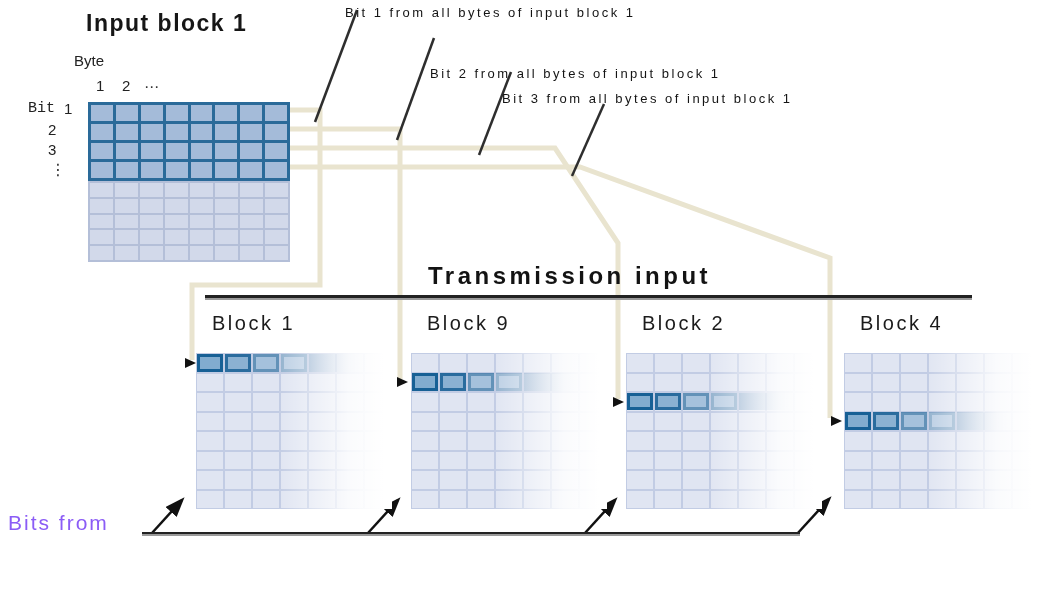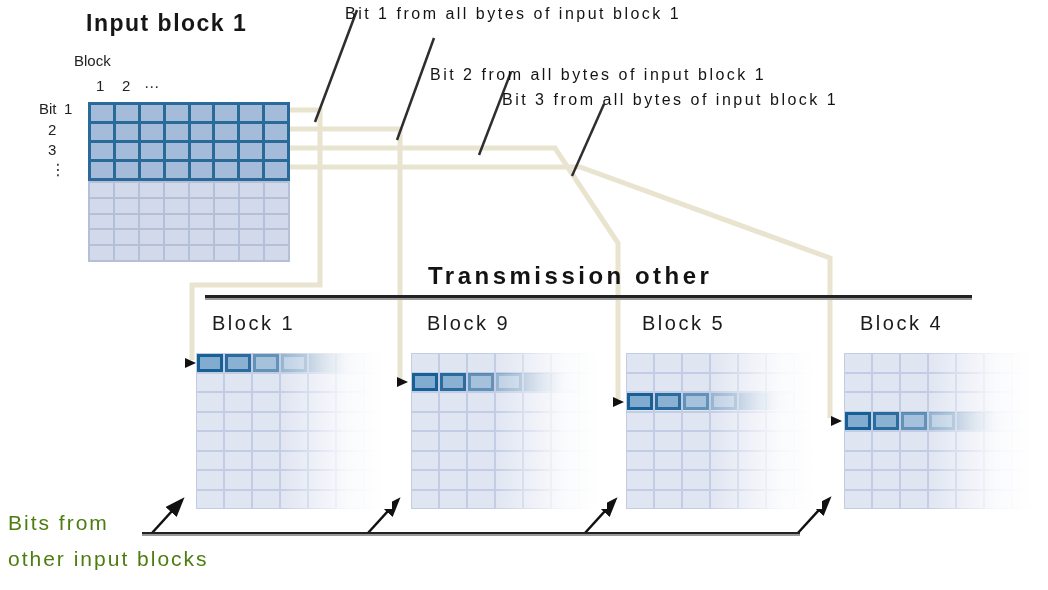--- a/index.html
+++ b/index.html
@@ -5,24 +5,24 @@
   html,body{margin:0;padding:0;background:#fff;}
   #stage{
     position:relative;width:1048px;height:590px;overflow:hidden;background:#fff;
     font-family:"Liberation Sans",sans-serif;color:#111;
   }
   .abs{position:absolute;}
   .title{font-weight:bold;font-size:23px;letter-spacing:1.5px;color:#161616;}
   .small-label{font-size:15px;color:#222;}
   .num{font-size:15px;color:#222;}
   .dots{font-family:"DejaVu Sans",sans-serif;color:#333;}
-  .callout{font-size:16px;letter-spacing:2.5px;color:#141414;white-space:nowrap;}
+  .callout{font-size:13px;letter-spacing:2.5px;color:#141414;white-space:nowrap;}
   .trans-title{font-weight:bold;font-size:24px;letter-spacing:3.5px;color:#131313;white-space:nowrap;}
   .block-label{font-size:20px;letter-spacing:2.5px;color:#1b1b1b;white-space:nowrap;}
-  .footnote{font-size:21px;letter-spacing:2px;color:#4d7c0f;white-space:nowrap;}
+  .footnote{font-size:21px;letter-spacing:2px;color:#8b5cf6;white-space:nowrap;}
   .rule{background:#222;border-bottom:2px solid #9a9a9a;}
   
   #input-grid{left:88px;top:102px;width:202px;}
   .igrid{display:grid;box-sizing:border-box;width:202px;}
   #input-grid-dark{grid-template-columns:repeat(8,1fr);gap:3px;padding:3px;background:#2a6a99;height:79px;}
   #input-grid-dark .cell{background:#a4bbd9;}
   #input-grid-light{grid-template-columns:repeat(8,1fr);gap:2px;padding:2px;background:#b4bfd8;height:81px;}
   #input-grid-light .cell{background:#d2d9ea;}
   
   .tblock{position:absolute;top:353px;width:196px;height:156px;}
@@ -77,25 +77,25 @@
 
     <g stroke="#111" stroke-width="2.5">
       <line x1="152" y1="533" x2="182" y2="500" marker-end="url(#ah)"></line>
       <line x1="368" y1="533" x2="398" y2="500" marker-end="url(#ah)"></line>
       <line x1="585" y1="533" x2="615" y2="500" marker-end="url(#ah)"></line>
       <line x1="797" y1="534" x2="829" y2="499" marker-end="url(#ah)"></line>
     </g>
   </svg>
 
   <div class="abs title" style="left:86px;top:10px;">Input block 1</div>
-  <div class="abs small-label" style="left:74px;top:52px;">Block</div>
+  <div class="abs small-label" style="left:74px;top:52px;">Byte</div>
   <div class="abs num" style="left:96px;top:77px;">1</div>
   <div class="abs num" style="left:122px;top:77px;">2</div>
   <div class="abs dots" style="left:144px;top:78px;font-size:15px;">⋯</div>
-  <div class="abs small-label" style="left:39px;top:100px;">Bit</div>
+  <div class="abs small-label" style="left:28px;top:100px;font-family:Liberation Mono, monospace;">Bit</div>
   <div class="abs num" style="left:64px;top:100px;">1</div>
   <div class="abs num" style="left:48px;top:121px;">2</div>
   <div class="abs num" style="left:48px;top:141px;">3</div>
   <div class="abs dots" style="left:50px;top:160px;font-size:16px;">⋮</div>
 
   <div id="input-grid" class="abs">
     <div id="input-grid-dark" class="igrid">
         <div class="cell"></div>
         <div class="cell"></div>
         <div class="cell"></div>
@@ -170,21 +170,21 @@
         <div class="cell"></div>
         <div class="cell"></div>
         <div class="cell"></div>
       </div>
   </div>
 
   <div class="abs callout" style="left:345px;top:5px;">Bit 1 from all bytes of input block 1</div>
   <div class="abs callout" style="left:430px;top:38px;margin-top:28px;">Bit 2 from all bytes of input block 1</div>
   <div class="abs callout" style="left:502px;top:71px;margin-top:20px;">Bit 3 from all bytes of input block 1</div>
 
-  <div class="abs trans-title" style="left:428px;top:262px;">Transmission other</div>
+  <div class="abs trans-title" style="left:428px;top:262px;">Transmission input</div>
   <div class="abs rule" style="left:205px;top:295px;width:767px;height:3px;"></div>
   <div id="tblocks" class="abs" style="left:0;top:0;">
       <div class="tblock" style="left: 196px;">
         <div class="tlabel block-label">Block 1</div>
         <div class="tbase">
           <div class="cell"></div>
           <div class="cell"></div>
           <div class="cell"></div>
           <div class="cell"></div>
           <div class="cell"></div>
@@ -312,21 +312,21 @@
         <div class="hrow" style="top: 20.25px; height: 17.75px;">
           <div class="hcell" style="opacity: 1;"></div>
           <div class="hcell" style="opacity: 0.9;"></div>
           <div class="hcell" style="opacity: 0.62;"></div>
           <div class="hcell" style="opacity: 0.38;"></div>
           <div class="htail"></div>
         </div>
         <div class="tfade"></div>
       </div>
       <div class="tblock" style="left: 626px;">
-        <div class="tlabel block-label">Block 5</div>
+        <div class="tlabel block-label">Block 2</div>
         <div class="tbase">
           <div class="cell"></div>
           <div class="cell"></div>
           <div class="cell"></div>
           <div class="cell"></div>
           <div class="cell"></div>
           <div class="cell"></div>
           <div class="cell"></div>
           <div class="cell"></div>
           <div class="cell"></div>
@@ -452,16 +452,15 @@
           <div class="hcell" style="opacity: 0.9;"></div>
           <div class="hcell" style="opacity: 0.62;"></div>
           <div class="hcell" style="opacity: 0.38;"></div>
           <div class="htail"></div>
         </div>
         <div class="tfade"></div>
       </div>
     </div>
 
   <div class="abs footnote" style="left:8px;top:511px;">Bits from</div>
-  <div class="abs footnote" style="left:8px;top:547px;">other input blocks</div>
   <div class="abs rule" style="left:142px;top:532px;width:658px;height:2px;"></div>
 
 </div>
 
 </body></html>

